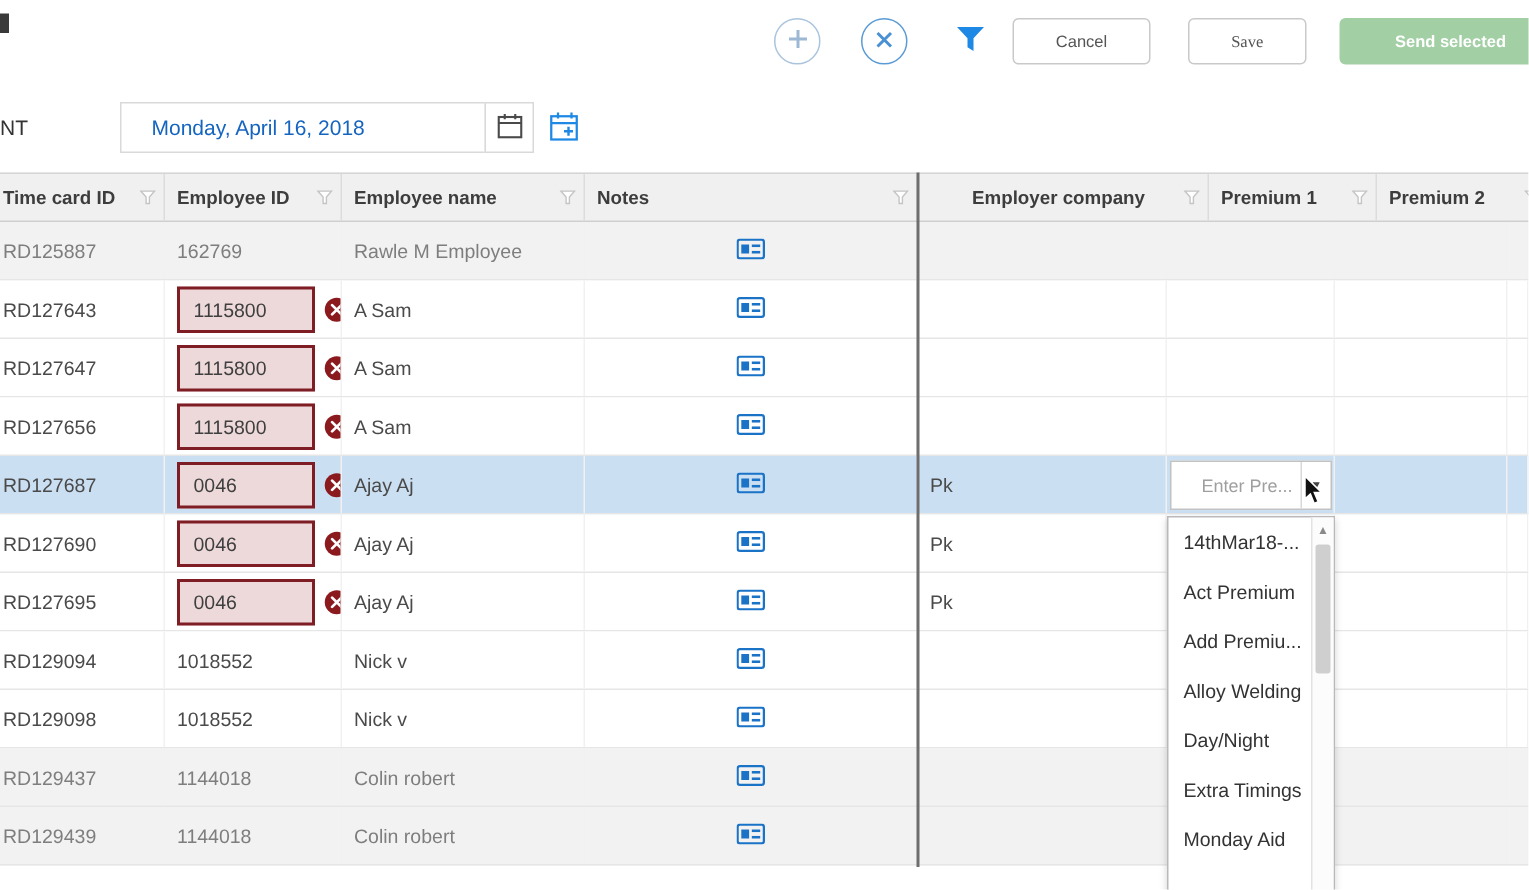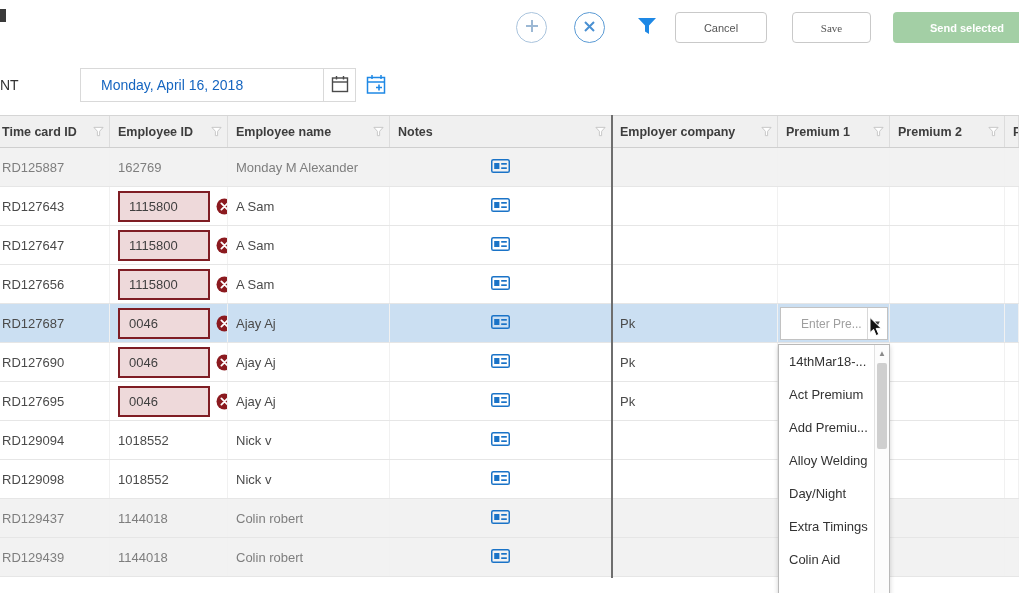--- a/index.html
+++ b/index.html
@@ -147,21 +147,21 @@
           </span>
         </div>
         <div class="hcell" style="flex: 0 0 222px;">
           <span class="hlabel">Notes</span>
           <span class="hfilter">
             <svg width="11" height="11" viewBox="0 0 12 12">
               <path d="M1 1.5 H11 L7.2 5.8 V10.5 H4.8 V5.8 Z" fill="#ffffff" stroke="#c4c4c4"></path>
             </svg>
           </span>
         </div>
-        <div class="hcell" style="flex: 0 0 166px;">
+        <div class="hcell" style="flex: 0 0 166px; margin-left: 28px;">
           <span class="hlabel">Employer company</span>
           <span class="hfilter">
             <svg width="11" height="11" viewBox="0 0 12 12">
               <path d="M1 1.5 H11 L7.2 5.8 V10.5 H4.8 V5.8 Z" fill="#ffffff" stroke="#c4c4c4"></path>
             </svg>
           </span>
         </div>
         <div class="hcell" style="flex: 0 0 112px;">
           <span class="hlabel">Premium 1</span>
           <span class="hfilter">
@@ -184,21 +184,21 @@
       </div>
     <div class="grid-body">
         <div class="row shaded">
           <div class="cell first" style="flex:0 0 110px">
             <span class="txt">RD125887</span>
           </div>
           <div class="cell" style="flex:0 0 118px">
             <span class="txt">162769</span>
           </div>
           <div class="cell" style="flex:0 0 162px">
-            <span class="txt">Monday M Alexander</span>
+            <span class="txt">Rawle M Employee</span>
           </div>
           <div class="cell center" style="flex:0 0 222px">
             <button class="note-btn">
               <span><svg width="19" height="14" viewBox="0 0 19 14">
                   <rect x="0.75" y="0.75" width="17.5" height="12.5" rx="1.6" fill="none" stroke="#1a73c7" stroke-width="1.5"></rect>
                   <rect x="3.2" y="4" width="5.2" height="6" fill="#1a73c7"></rect>
                   <rect x="10.2" y="4" width="5.6" height="1.7" fill="#1a73c7"></rect>
                   <rect x="10.2" y="8.3" width="5.6" height="1.7" fill="#1a73c7"></rect>
                 </svg></span>
             </button>
@@ -538,21 +538,21 @@
   <div class="frozen-divider"></div>
 
   <div class="dropdown">
     <div class="dd-list">
         <div class="dd-item">14thMar18-...</div>
         <div class="dd-item">Act Premium</div>
         <div class="dd-item">Add Premiu...</div>
         <div class="dd-item">Alloy Welding</div>
         <div class="dd-item">Day/Night</div>
         <div class="dd-item">Extra Timings</div>
-        <div class="dd-item">Colin Aid</div>
+        <div class="dd-item">Monday Aid</div>
       </div>
     <div class="dd-scrollbar">
       <span class="dd-up">▲</span>
       <span class="dd-thumb"></span>
       <span class="dd-down">▼</span>
     </div>
   </div>
 
   <div class="cursor">
     <svg width="14" height="20" viewBox="0 0 14 20">

